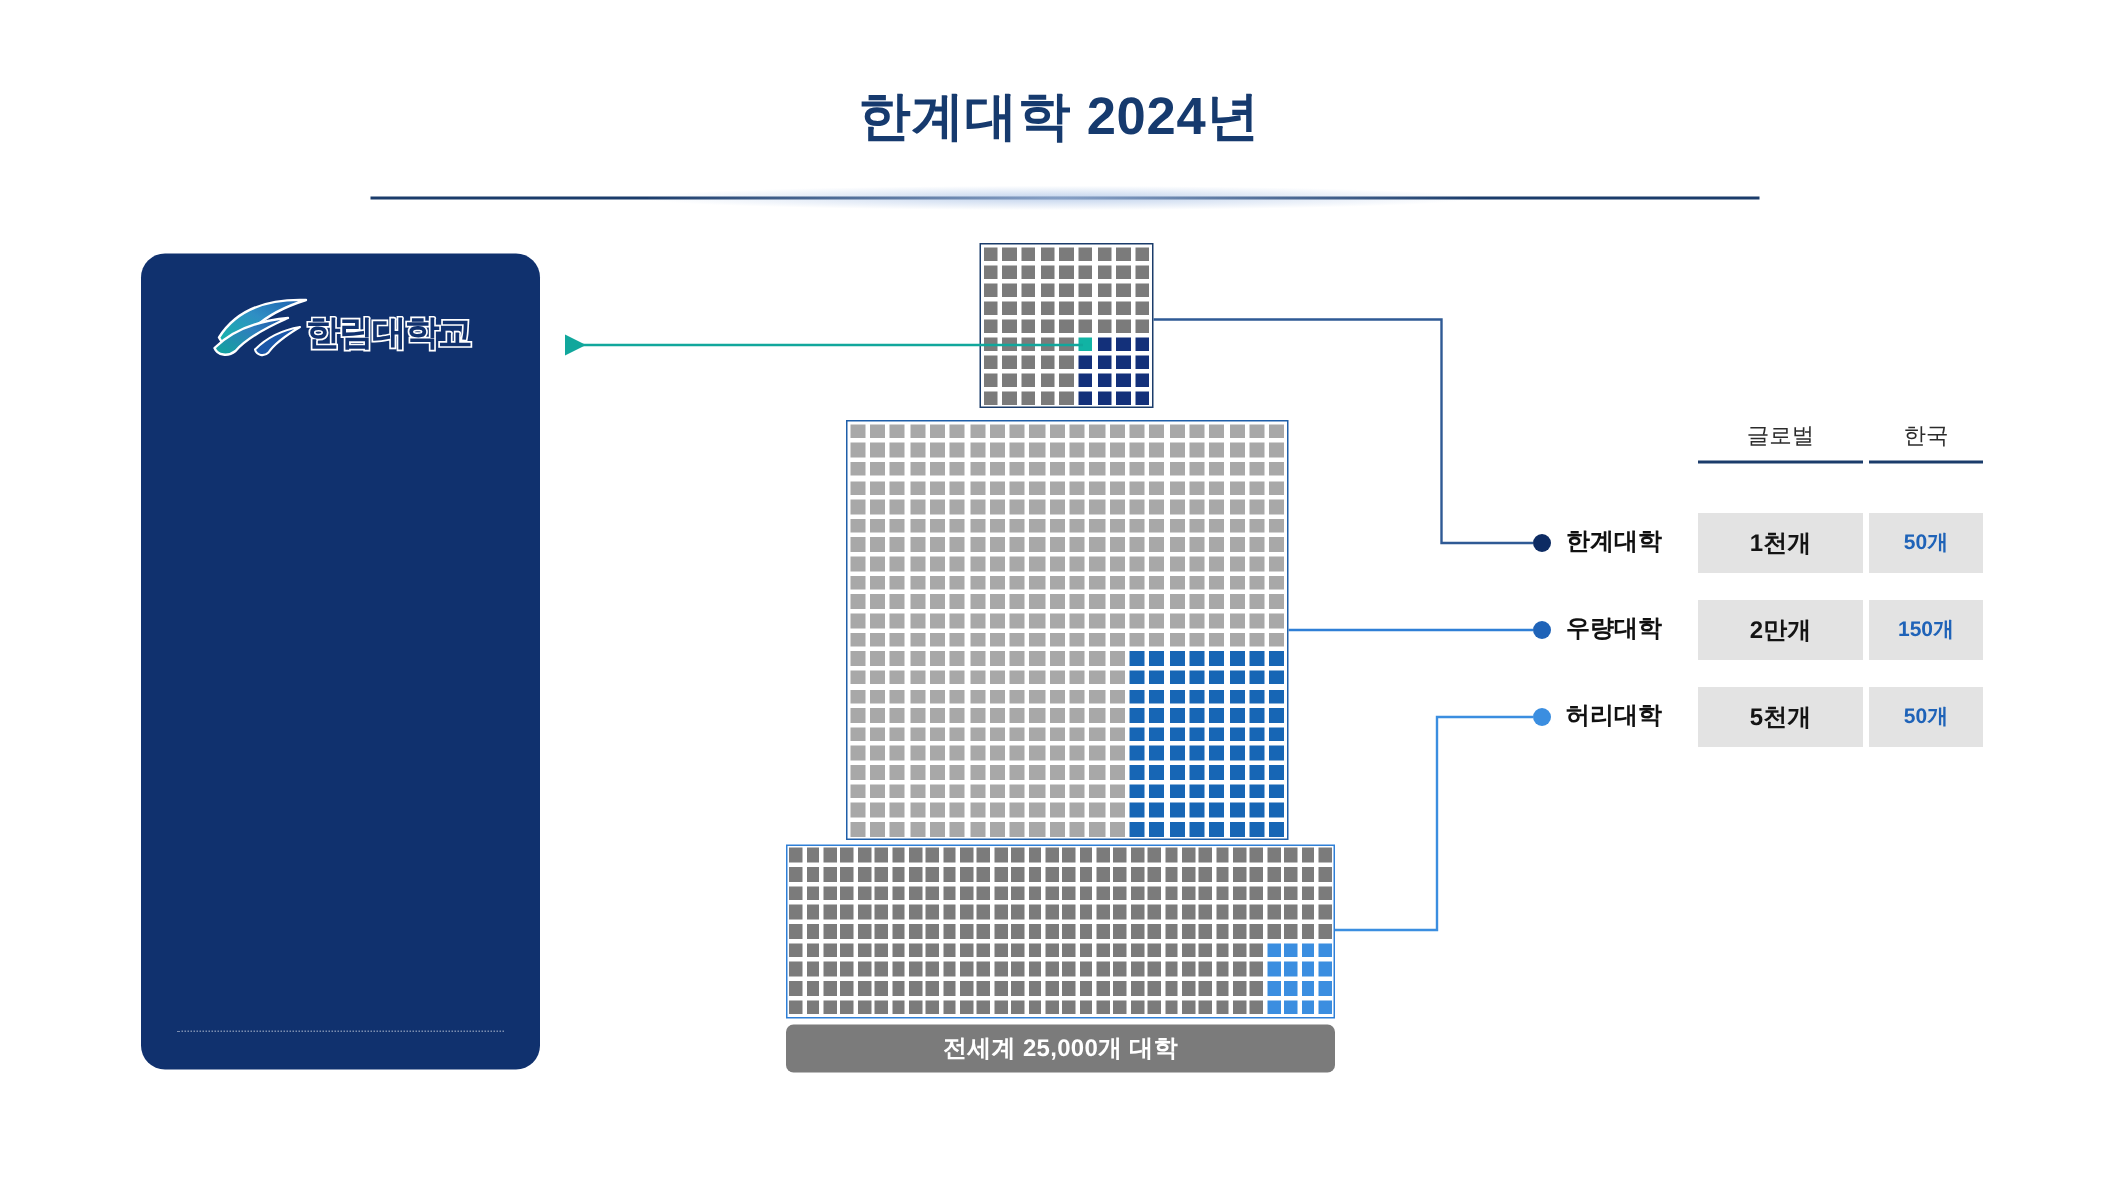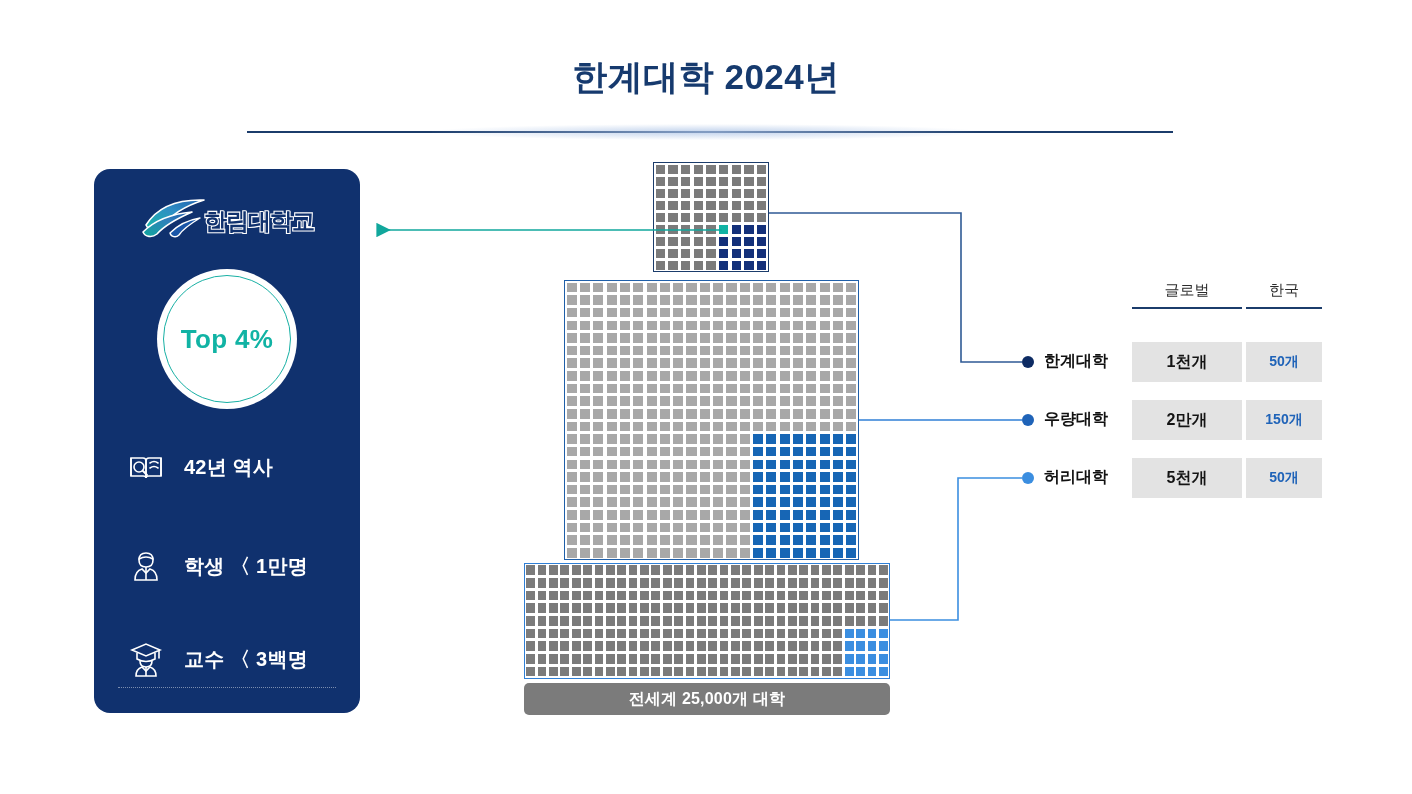--- a/index.html
+++ b/index.html
@@ -294,65 +294,25 @@
           <stop offset="100%" stop-color="#1a53a4"></stop>
         </linearGradient>
       </defs>
       <path d="M6 30 C16 14, 34 4, 64 5 C48 10, 32 18, 22 32 C16 39, 9 36, 6 30 Z" fill="url(#waveGradA)" stroke="#ffffff" stroke-width="1.6" stroke-linejoin="round"></path>
       <path d="M3 37 C14 26, 30 19, 52 17 C36 24, 24 31, 17 39 C12 43, 5 42, 3 37 Z" fill="url(#waveGradB)" stroke="#ffffff" stroke-width="1.6" stroke-linejoin="round"></path>
       <path d="M30 38 C38 30, 48 25, 60 23 C50 29, 43 34, 39 40 C36 43, 31 42, 30 38 Z" fill="#1a56a8" stroke="#ffffff" stroke-width="1.4" stroke-linejoin="round"></path>
     </svg>
     <div id="logo-wordmark">한림대학교</div>
   </div>
 
-  <div id="top-ring">
-    <div id="top-ring-inner">
-      <div id="top-ring-label">Top 4%</div>
-    </div>
-  </div>
-
-  <div class="stat-row" id="stat-row-0">
-    <svg class="stat-icon" viewBox="0 0 40 40" fill="none" stroke="#ffffff" stroke-width="1.6">
-      <path d="M5 11 H17 Q20 11 20 14 V31 Q20 29 17 29 H5 Z"></path>
-      <path d="M35 11 H23 Q20 11 20 14 V31 Q20 29 23 29 H35 Z"></path>
-      <path d="M5 11 V29"></path>
-        <path d="M35 11 V29"></path>
-      <path d="M24 16 Q28 13 32 16" stroke-linecap="round"></path>
-      <path d="M24 21 Q28 18 32 21" stroke-linecap="round"></path>
-      <circle cx="13" cy="20" r="5"></circle>
-      <path d="M17 24 L21 28" stroke-linecap="round" stroke-width="2"></path>
-    </svg>
-    <div class="stat-label">42년 역사</div>
-  </div>
+
   <div class="stat-sep" id="stat-sep-0"></div>
 
-  <div class="stat-row" id="stat-row-1">
-    <svg class="stat-icon" viewBox="0 0 40 40" fill="none" stroke="#ffffff" stroke-width="1.6">
-      <path d="M13 14 Q13 7 20 7 Q27 7 27 14 Q27 21 20 21 Q13 21 13 14 Z"></path>
-      <path d="M13 13 Q20 9 27 13" stroke-linecap="round"></path>
-      <path d="M20 21 V27"></path>
-      <path d="M9 34 Q9 25 16 23 L20 27 L24 23 Q31 25 31 34 Z"></path>
-      <path d="M20 27 V34"></path>
-    </svg>
-    <div class="stat-label">학생 〈 1만명</div>
-  </div>
   <div class="stat-sep" id="stat-sep-1"></div>
 
-  <div class="stat-row" id="stat-row-2">
-    <svg class="stat-icon" viewBox="0 0 40 40" fill="none" stroke="#ffffff" stroke-width="1.6">
-      <path d="M6 11 L20 5 L34 11 L20 17 Z"></path>
-      <path d="M11 14 V20 Q20 25 29 20 V14"></path>
-      <path d="M33 12 V19" stroke-linecap="round"></path>
-      <path d="M14 22 Q14 28 20 28 Q26 28 26 22"></path>
-      <path d="M20 28 V32"></path>
-      <path d="M10 37 Q10 30 16 28 L20 32 L24 28 Q30 30 30 37 Z"></path>
-      <path d="M20 32 V37"></path>
-    </svg>
-    <div class="stat-label">교수 〈 3백명</div>
-  </div>
 </div>
 
 <div class="grid-box" id="grid-top">
   <div class="grid-inner" style="grid-template-columns: repeat(9, 1fr); grid-template-rows: repeat(9, 1fr);">
       <span class="cell">
         <i style="background:#7b7b7b"></i>
       </span>
       <span class="cell">
         <i style="background:#7b7b7b"></i>
       </span>

